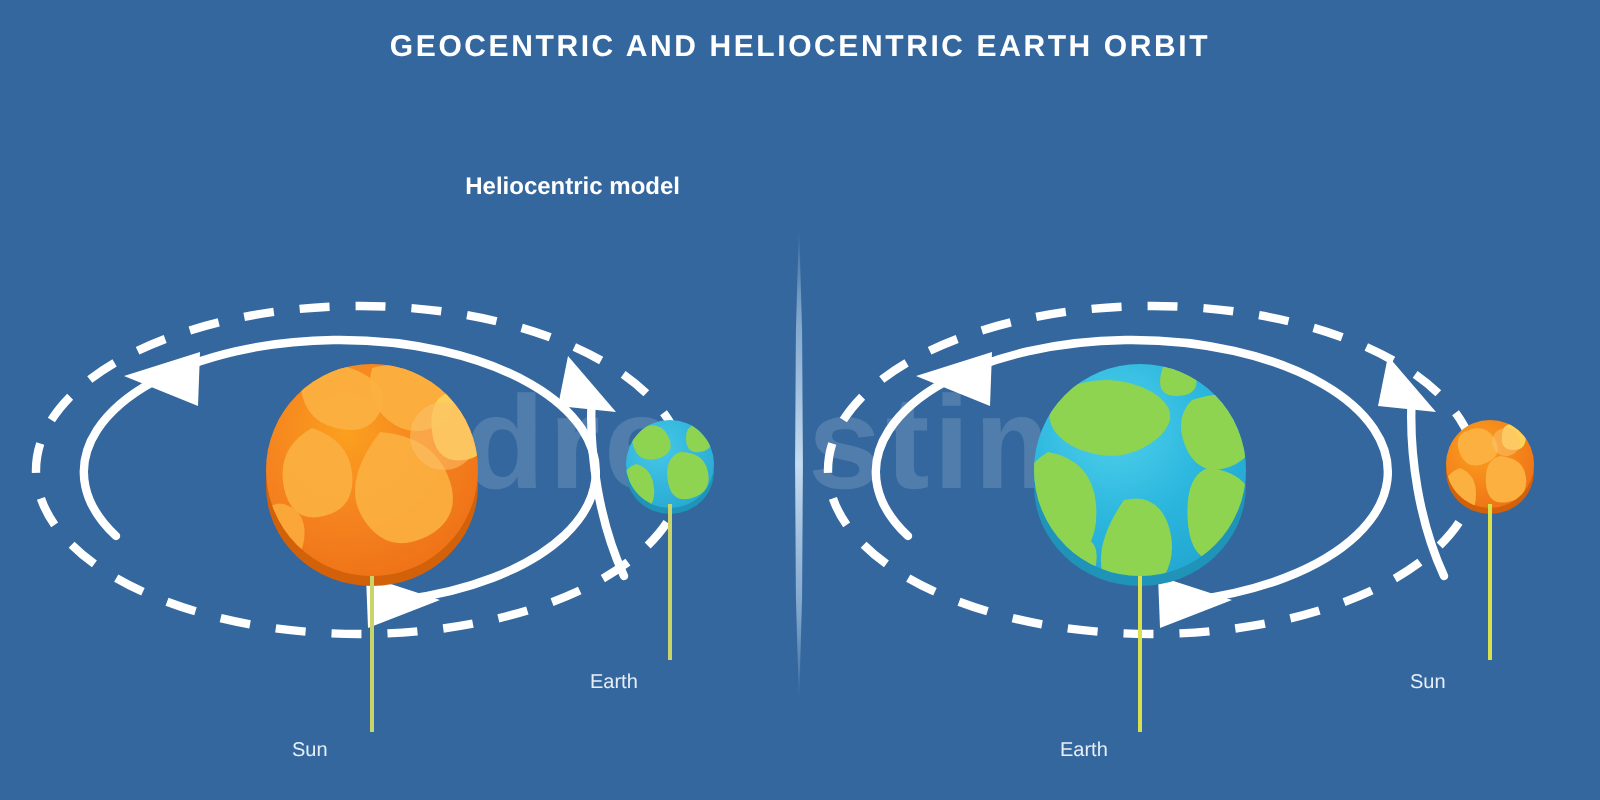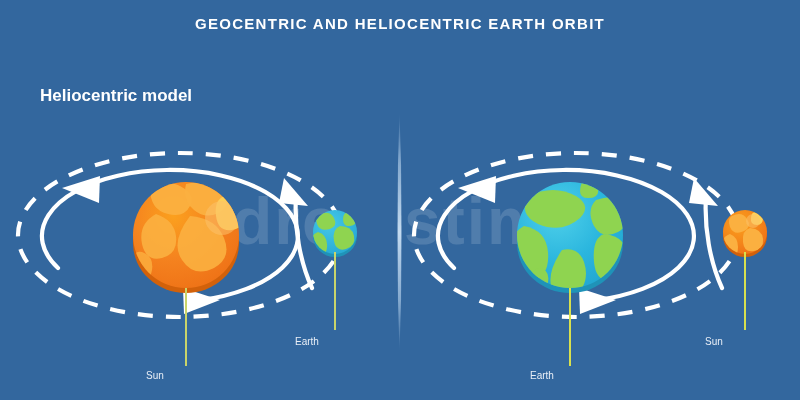--- a/index.html
+++ b/index.html
@@ -27,23 +27,23 @@
     text-align: center;
     color: #ffffff;
     font-size: 15px;
     font-weight: bold;
     letter-spacing: 1.3px;
   }
   .panel-title {
     position: absolute;
     top: 86px;
     width: 300px;
-    text-align: left;
+    text-align: right;
     color: #ffffff;
-    font-size: 17px;
+    font-size: 12px;
     font-weight: bold;
   }
   #title-heliocentric { left: 40px; }
 
   .panel {
     position: absolute;
     top: 0;
     width: 400px;
     height: 400px;
   }

